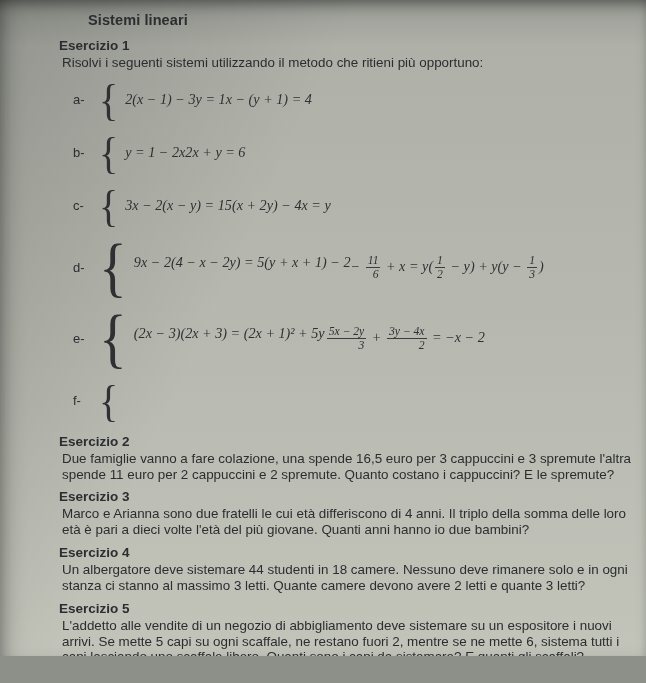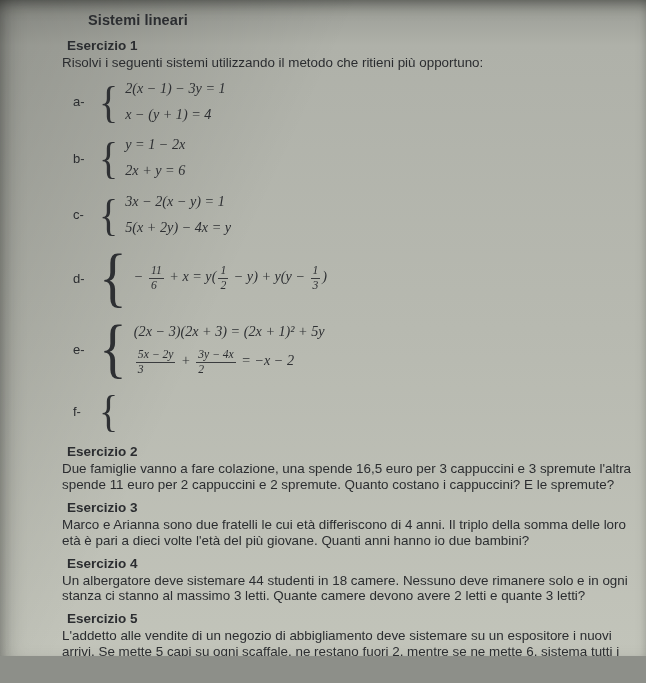--- a/index.html
+++ b/index.html
@@ -24,21 +24,21 @@
   }
   .title {
     font-size: 14.5px;
     font-weight: bold;
     margin: 4px 0 10px 33px;
     letter-spacing: 0.1px;
   }
   h2.ex-heading {
     font-size: 13.5px;
     font-weight: bold;
-    margin: 7px 0 2px 12px;
+    margin: 7px 0 2px 4px;
   }
   p.ex-text {
     font-size: 13.4px;
     line-height: 1.18;
     margin: 0 0 1px 7px;
     max-width: 582px;
   }
   p.intro { margin-bottom: 2px; }
 
   
@@ -59,38 +59,37 @@
     line-height: 1;
     font-size: 40px;
     transform: scaleY(1.12);
     transform-origin: center;
     margin-right: 7px;
     color: #2e3033;
   }
   .sys.tall .brace { font-size: 58px; }
   .sys-lines {
     display: flex;
-    flex-direction: column;
+    flex-direction: row;
     row-gap: 2px;
-    gap: 8px;
   }
   .mline {
     font-family: "Liberation Serif", serif;
     font-style: italic;
     font-size: 14.2px;
     line-height: 1.25;
     color: #2e3033;
     white-space: nowrap;
   }
   .mline.center { align-self: center; }
   .frac {
     display: inline-flex;
     flex-direction: column;
     vertical-align: middle;
-    text-align: left;
+    text-align: right;
     font-size: 0.82em;
     line-height: 1.15;
     margin: 0 2px;
   }
   .frac .num { border-bottom: 1px solid #3a3c3e; padding: 0 2px; }
   .frac .den { padding: 0 2px; }
 </style>
 </head>
 <body>
 
@@ -127,20 +126,21 @@
         <span class="sys-lines">
           <span class="mline">3x − 2(x − y) = 1</span>
           <span class="mline">5(x + 2y) − 4x = y</span>
         </span>
       </div>
 
       <div class="sys tall">
         <span class="sys-label">d-</span>
         <span class="brace">{</span>
         <span class="sys-lines">
+          <span class="mline">9x − 2(4 − x − 2y) = 5(y + x + 1) − 2</span>
           <span class="mline">− <span class="frac">
                 <span class="num">11</span>
                 <span class="den">6</span>
               </span> + x = y(<span class="frac">
                 <span class="num">1</span>
                 <span class="den">2</span>
               </span> − y) + y(y − <span class="frac">
                 <span class="num">1</span>
                 <span class="den">3</span>
               </span>)</span>

